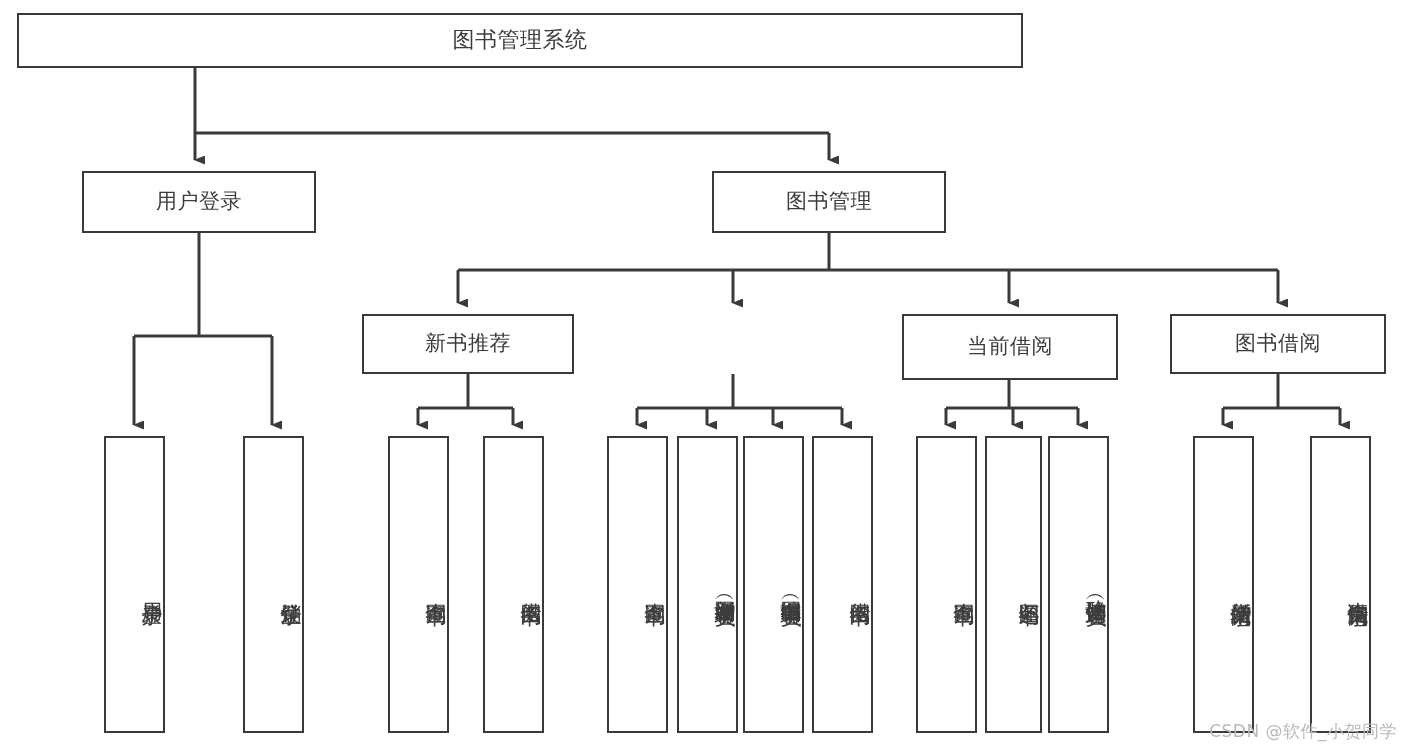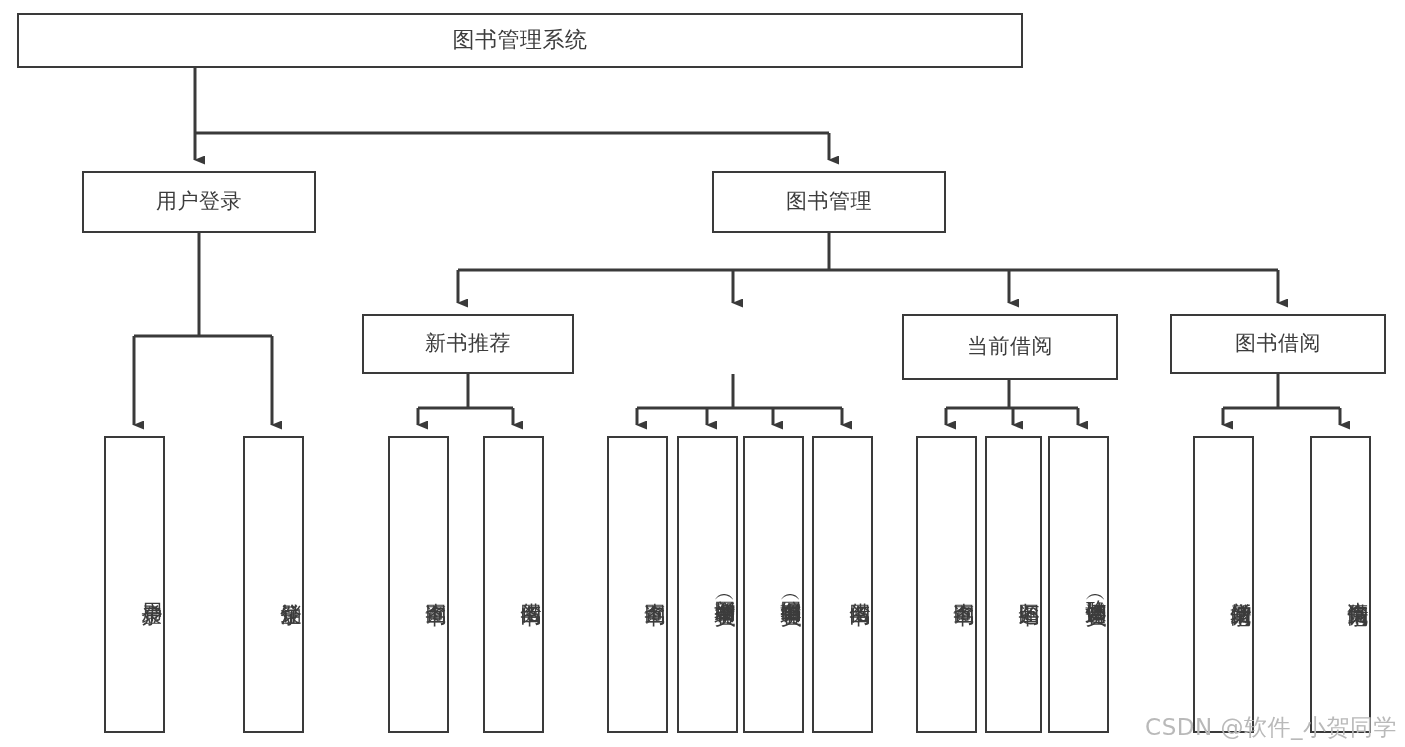--- a/index.html
+++ b/index.html
@@ -58,21 +58,21 @@
     display: block;
   }
   .node.v .lbl {
     writing-mode: vertical-rl;
     text-orientation: upright;
   }
   #watermark {
     position: absolute;
     right: 8px;
     bottom: 4px;
-    font-size: 23px;
+    font-size: 17px;
     color: #b9b9b9;
     letter-spacing: 0.5px;
     white-space: nowrap;
     user-select: none;
     margin-left: 20px;
   }
 </style>
 </head>
 <body>
 

